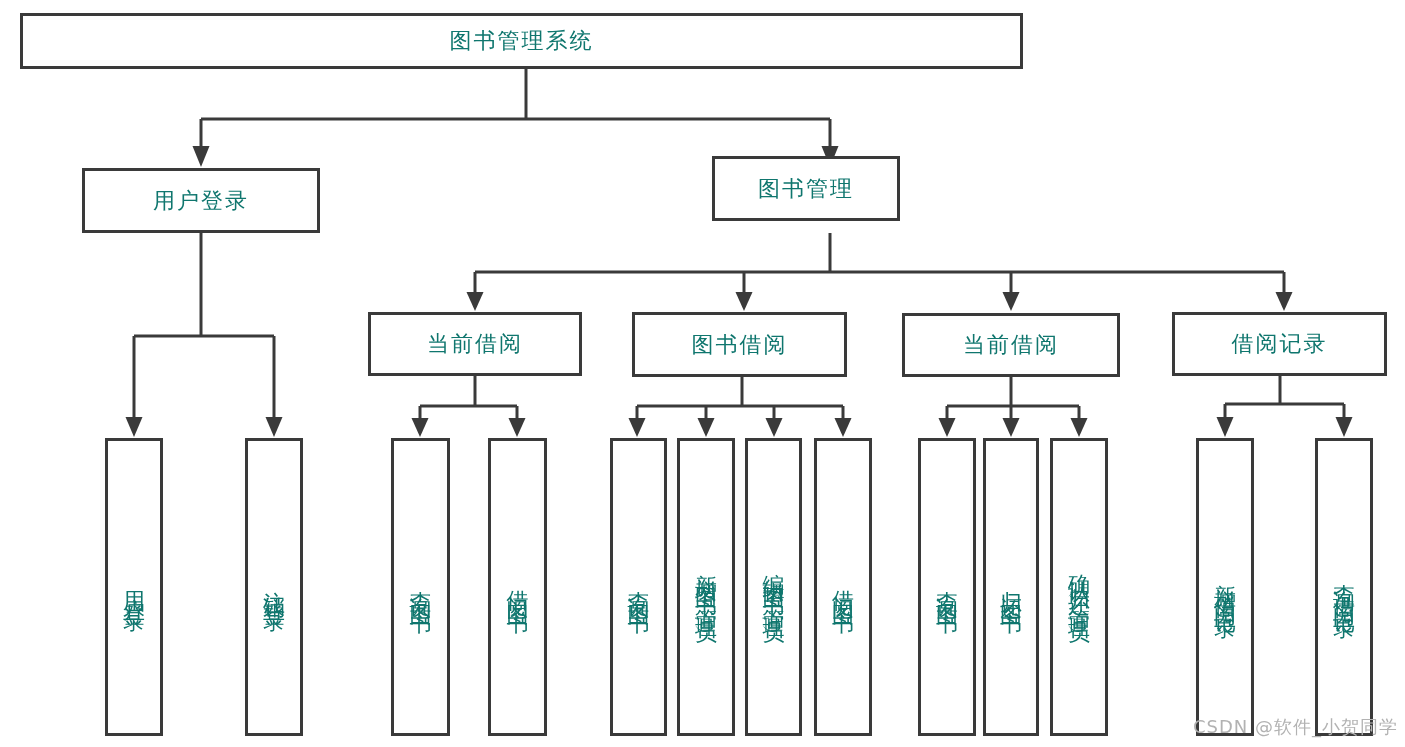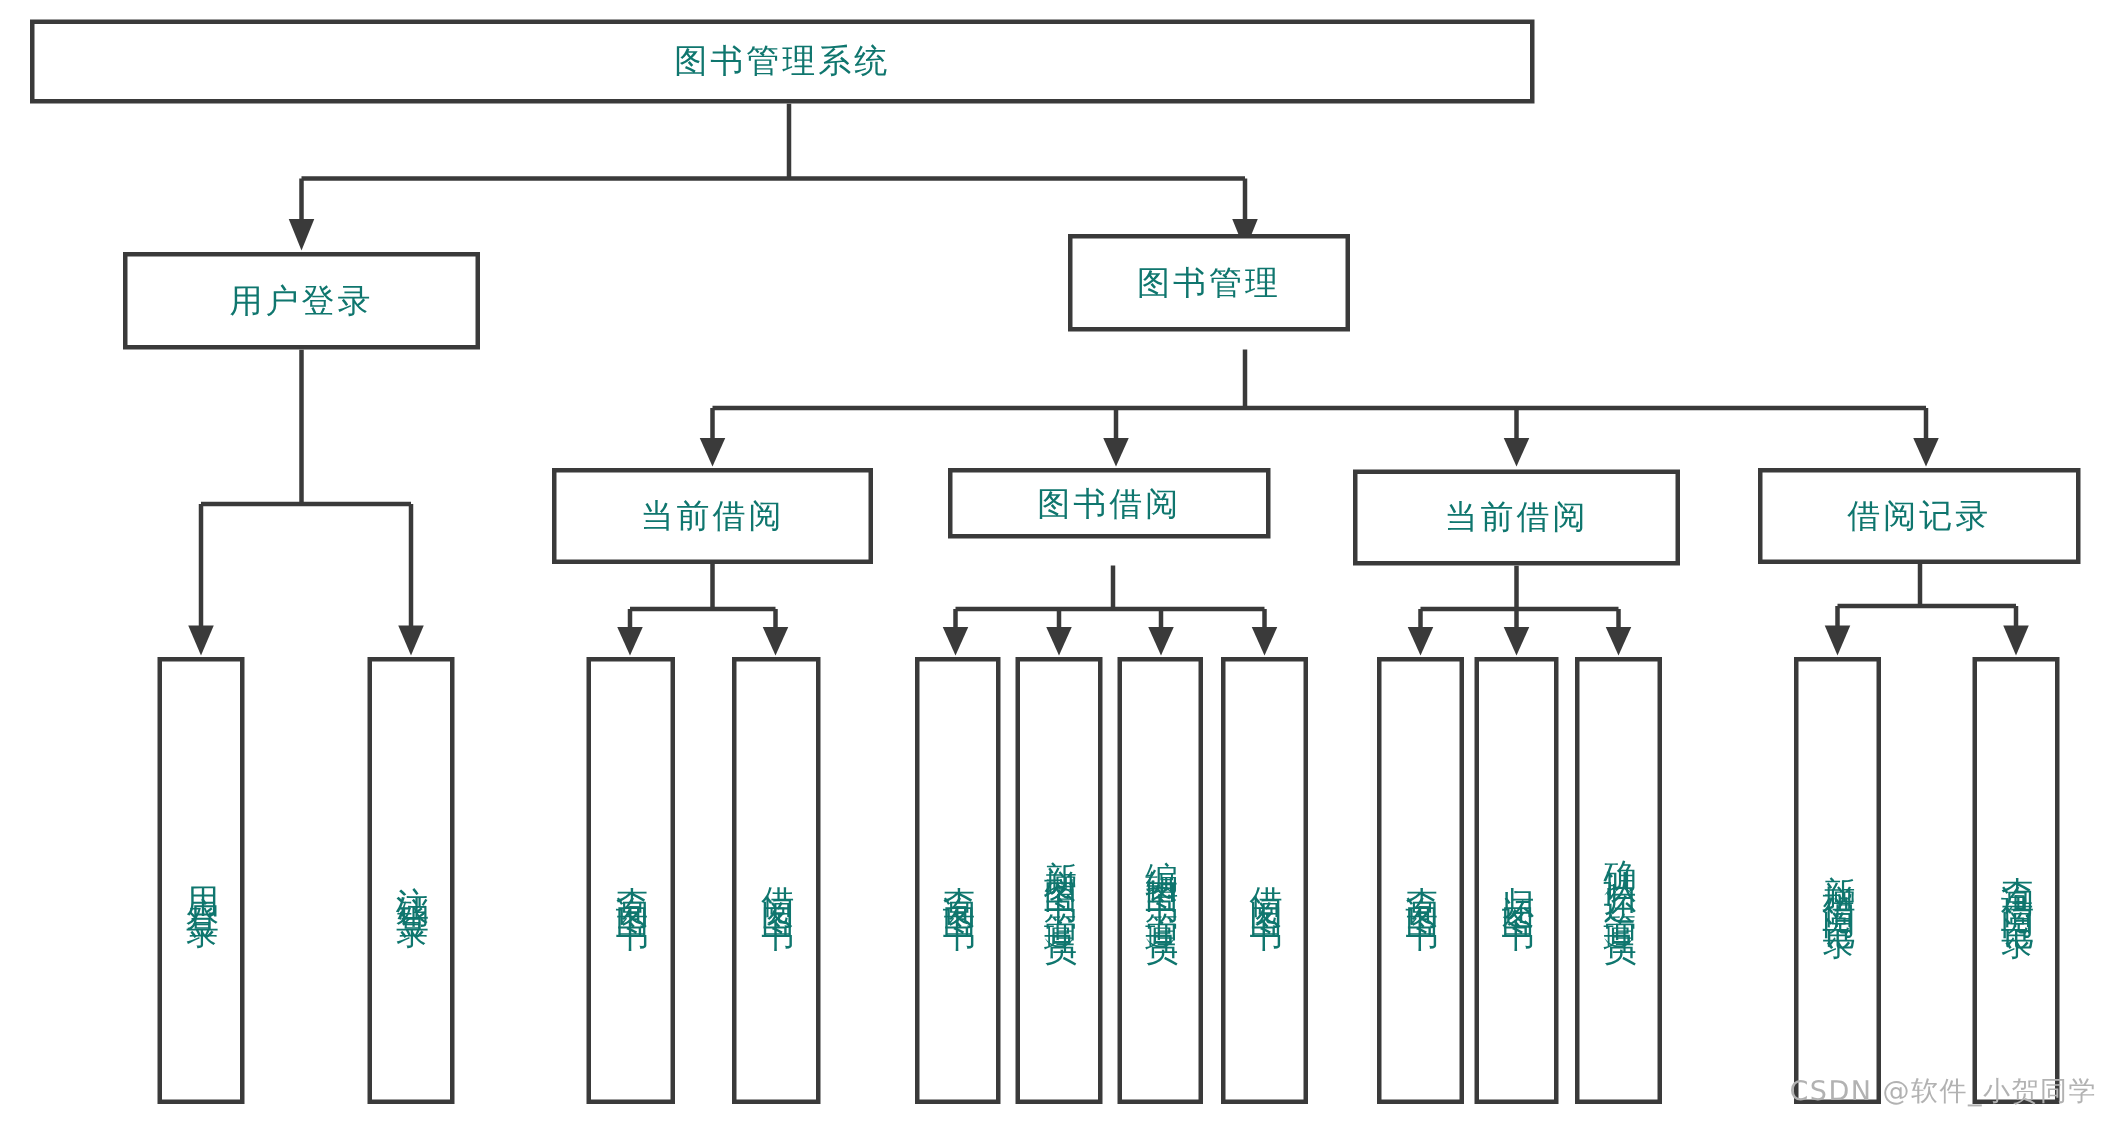--- a/index.html
+++ b/index.html
@@ -33,21 +33,21 @@
     letter-spacing:1px;
     color:#b2b2b2;
     white-space:nowrap;
     z-index:5;
   }
   
   #n-root   {left:20px;  top:13px;  width:1003px; height:56px;}
   #n-login  {left:82px;  top:168px; width:238px;  height:65px;}
   #n-mgmt   {left:712px; top:156px; width:188px;  height:65px;}
   #n-rec    {left:368px; top:312px; width:214px;  height:64px;}
-  #n-borrow {left:632px; top:312px; width:215px;  height:47px;}
+  #n-borrow {left:632px; top:312px; width:215px;  height:65px;}
   #n-cur    {left:902px; top:313px; width:218px;  height:64px;}
   #n-recd   {left:1172px;top:312px; width:215px;  height:64px;}
   .leaf{top:438px;height:298px;}
   #v1 {left:105px; width:58px;}
   #v2 {left:245px; width:58px;}
   #v3 {left:391px; width:59px;}
   #v4 {left:488px; width:59px;}
   #v5 {left:610px; width:57px;}
   #v6 {left:677px; width:58px;}
   #v7 {left:745px; width:57px;}

